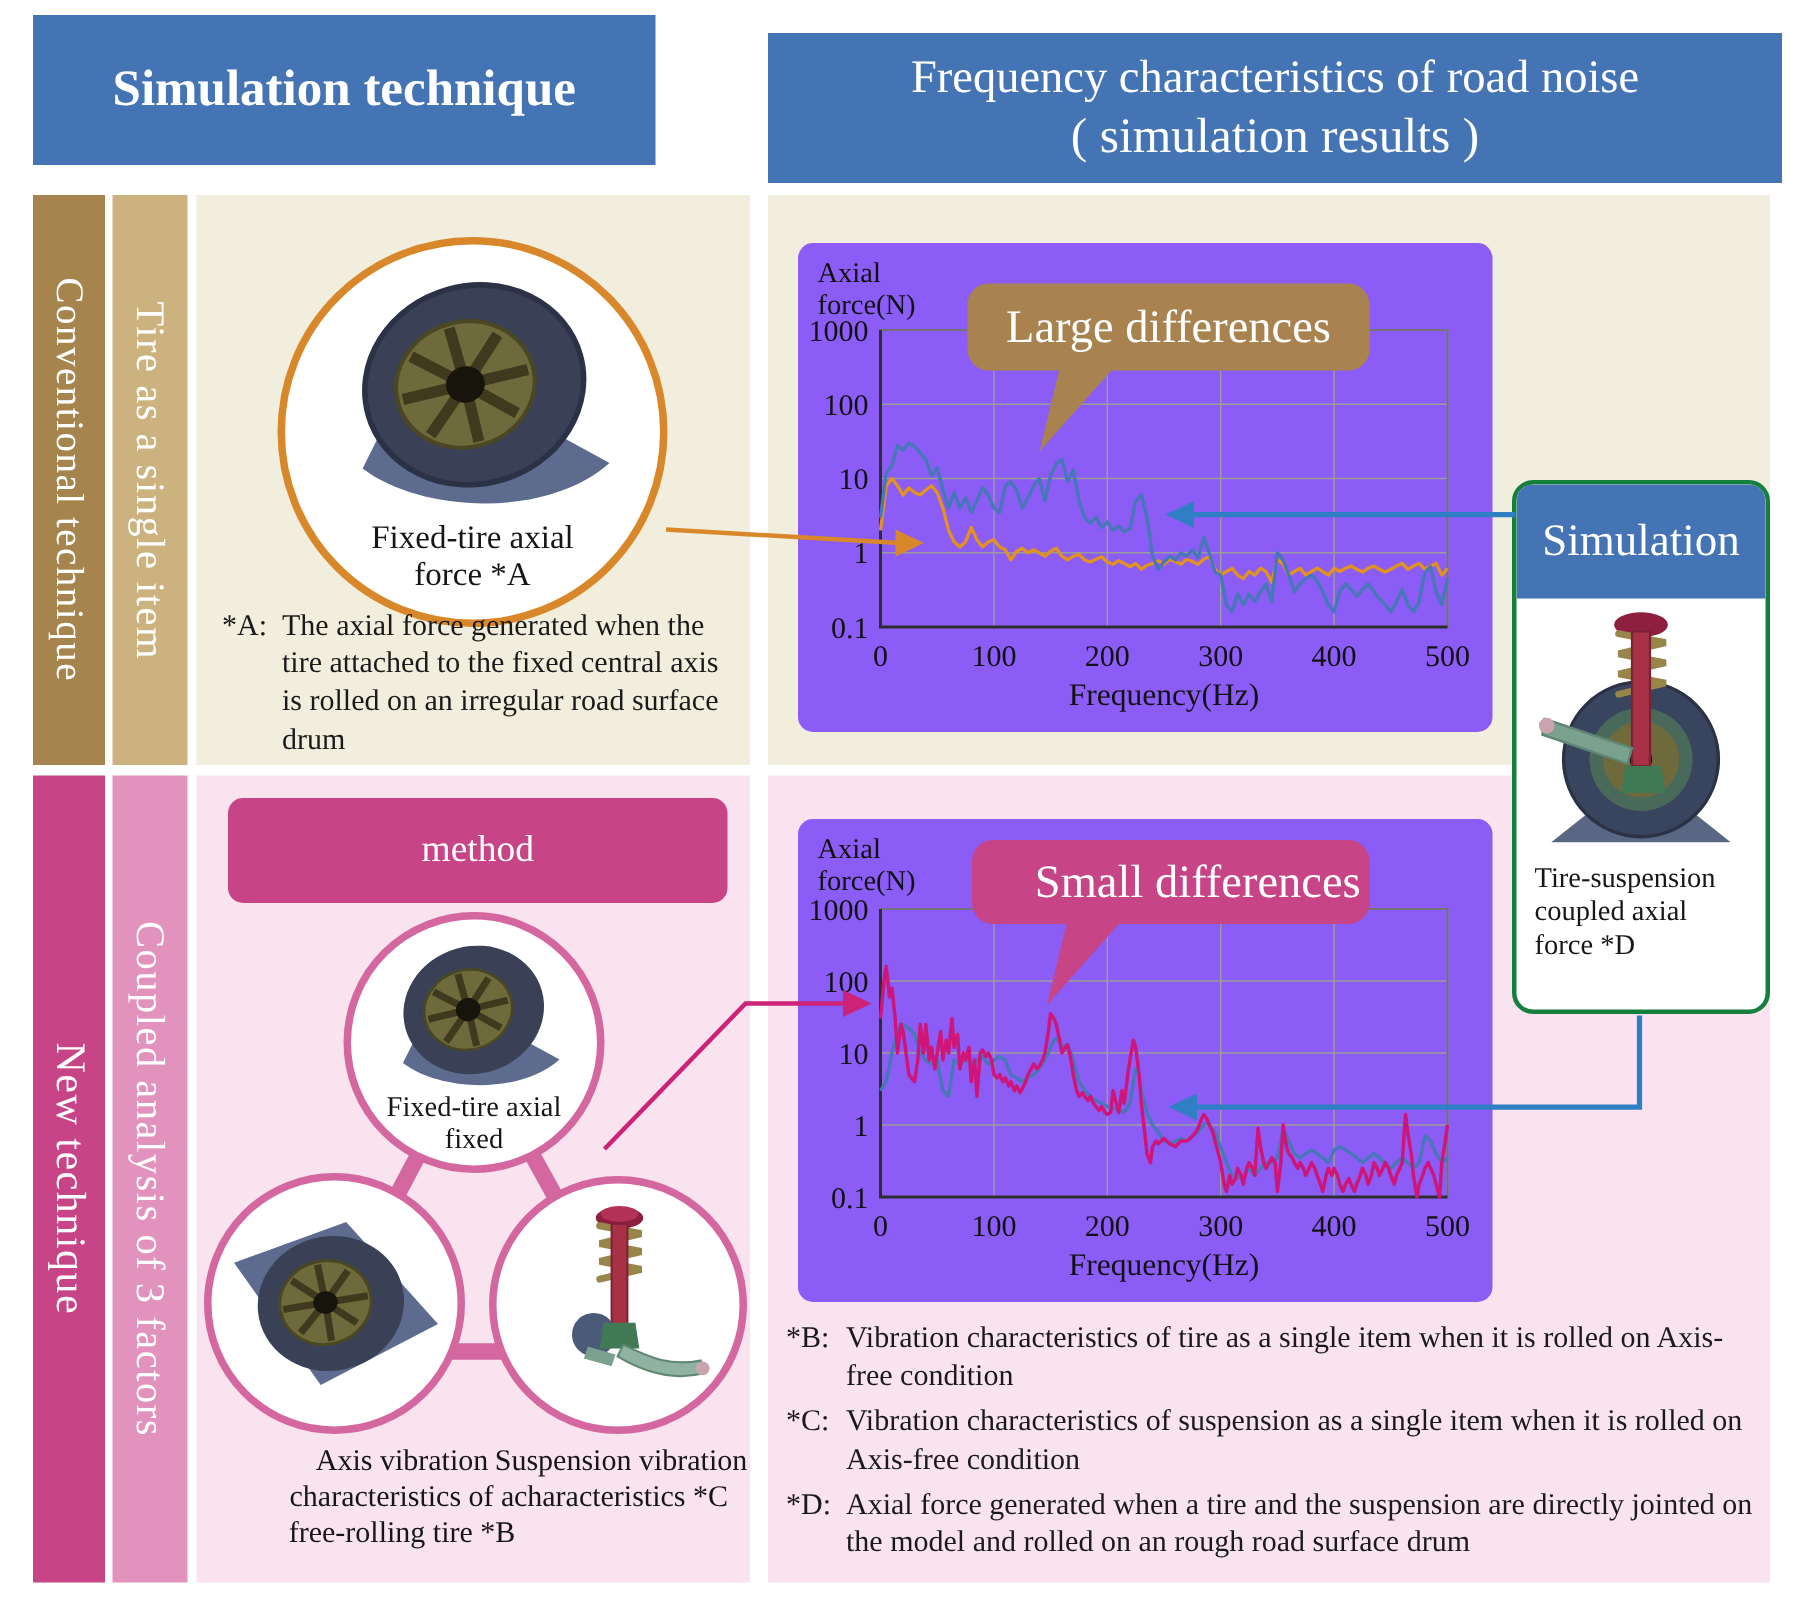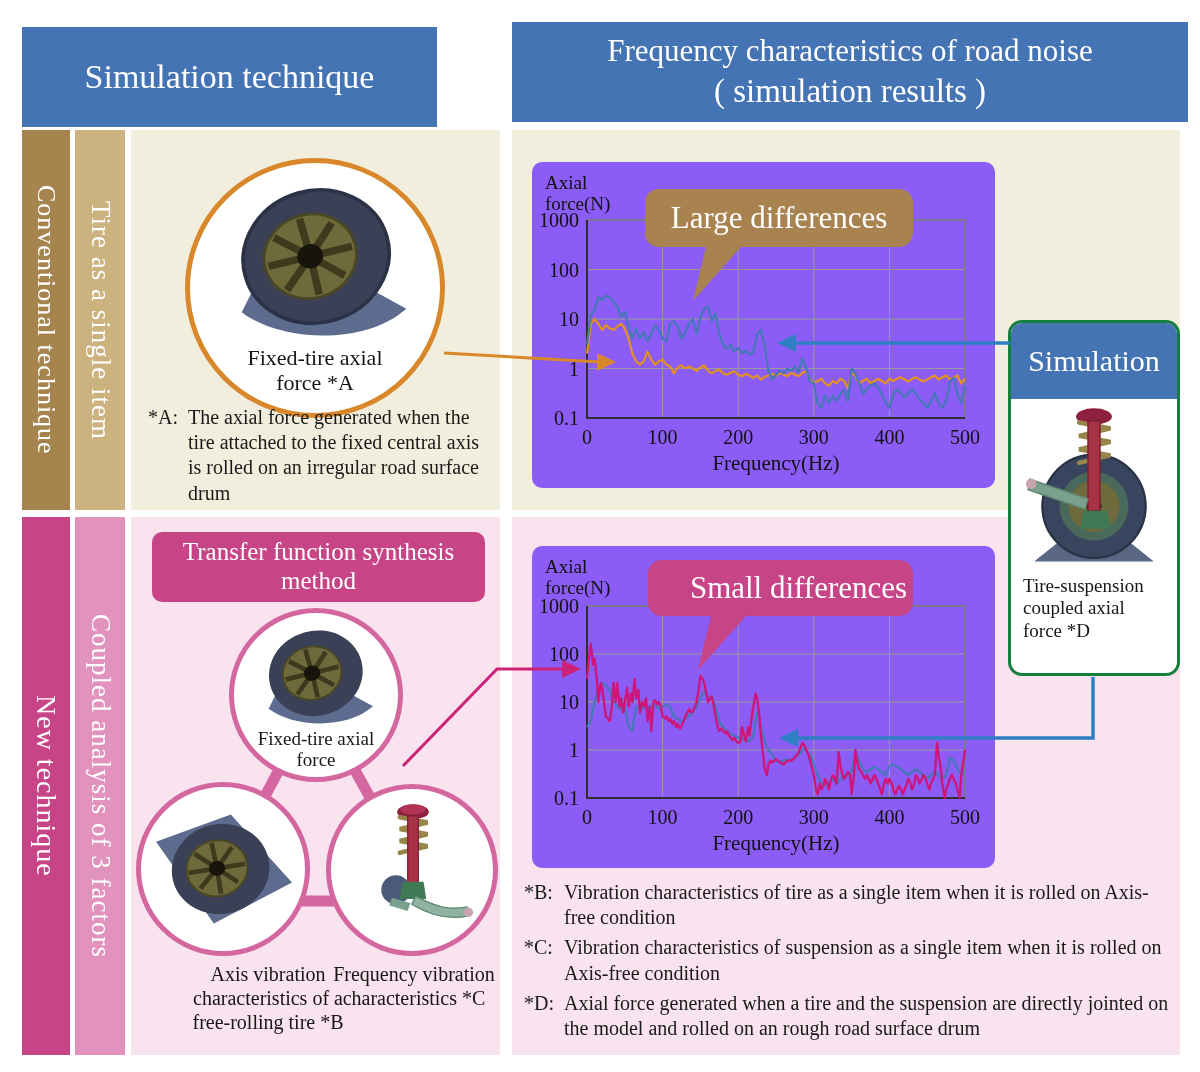--- a/index.html
+++ b/index.html
@@ -3,21 +3,21 @@
 <meta charset="utf-8">
 <style>
   * { margin:0; padding:0; box-sizing:border-box; }
   html,body { background:#ffffff; }
   body { width:1200px; height:1072px; position:relative; font-family:"Liberation Serif",serif; color:#1c1c1c; }
 
   .abs { position:absolute; }
 
   
   .hdr { background:#4474b3; color:#fff; display:grid; place-items:center; text-align:center; z-index:3; }
-  #header-left  { left:22px; top:27px; width:415px; height:100px; font-size:34px; }
+  #header-left  { left:22px; top:10px; width:415px; height:100px; font-size:34px;font-weight:bold; }
   #header-right { left:512px; top:22px; width:676px; height:100px; font-size:31px; line-height:1.25; }
   #header-right .sub { font-size:33px; }
 
   
   .vbar { display:grid; place-items:center; z-index:3; }
   .vbar span { writing-mode:vertical-rl; text-orientation:mixed; color:#fff; letter-spacing:1px; white-space:nowrap; }
   #conv-bar      { left:22px; top:130px; width:48px; height:380px; background:#a6844e; font-size:26px; }
   #conv-sub-bar  { left:75px; top:130px; width:50px; height:380px; background:#cbb27f; font-size:27px; }
   #new-bar       { left:22px; top:517px; width:48px; height:538px; background:#c74486; font-size:28px; }
   #new-sub-bar   { left:75px; top:517px; width:50px; height:538px; background:#e193bd; font-size:27px; }
@@ -204,21 +204,20 @@
     <rect x="92" y="24" width="16" height="120" fill="#a83245" stroke="#7c2134" stroke-width="2"></rect>
     <path d="M14,102 L92,128 L88,142 L12,116 Z" fill="#7aa08e" stroke="#5f8573" stroke-width="2"></path>
     <circle cx="16" cy="108" r="7" fill="#c9a3ad"></circle>
     <path d="M86,144 L118,144 L122,168 L82,168 Z" fill="#3f7a55"></path>
   </svg>
   <div class="sim-cap">Tire-suspension coupled axial force *D</div>
 </div>
 
 <div class="abs" id="transfer-box">
   <div>
-    <div>Transfer function synthesis</div>
     <div>method</div>
   </div>
 </div>
 
 <div class="abs circle" id="new-circle-top">
   <svg viewBox="0 0 220 200" width="136" height="118" style="position:absolute;left:15px;top:6px;">
     <path d="M28,152 C70,184 160,188 205,148 L150,118 C112,140 72,138 46,116 Z" fill="#5d6c8e"></path>
     <g transform="rotate(-16 108 92)">
       <ellipse cx="108" cy="92" rx="80" ry="72" fill="#3a4157"></ellipse>
       <ellipse cx="102" cy="90" rx="50" ry="45" fill="#6e6a3c" stroke="#4a4724" stroke-width="3"></ellipse>
@@ -230,21 +229,21 @@
         <line x1="102" y1="90" x2="100" y2="132"></line>
           <line x1="102" y1="90" x2="68" y2="118"></line>
         <line x1="102" y1="90" x2="56" y2="88"></line>
           <line x1="102" y1="90" x2="70" y2="60"></line>
       </g>
       <ellipse cx="102" cy="90" rx="14" ry="13" fill="#17140c"></ellipse>
     </g>
   </svg>
   <div class="cap">
     <div>Fixed-tire axial</div>
-    <div>force</div>
+    <div>fixed</div>
   </div>
 </div>
 
 <div class="abs circle" id="new-circle-left">
   <svg viewBox="0 0 220 200" width="150" height="136" style="position:absolute;left:8px;top:14px;">
     <path d="M10,60 L120,20 L210,120 L95,180 Z" fill="#5d6c8e"></path>
     <g transform="rotate(-12 105 100)">
       <ellipse cx="105" cy="100" rx="72" ry="66" fill="#3a4157"></ellipse>
       <ellipse cx="100" cy="98" rx="45" ry="41" fill="#6e6a3c" stroke="#4a4724" stroke-width="3"></ellipse>
       <g stroke="#3f3a1e" stroke-width="7">
@@ -270,21 +269,21 @@
     <rect x="92" y="26" width="16" height="102" fill="#a83245" stroke="#7c2134" stroke-width="2"></rect>
     <circle cx="74" cy="138" r="22" fill="#4a5a78"></circle>
     <path d="M84,126 L116,126 L120,152 L80,152 Z" fill="#3f7a55"></path>
     <path d="M104,148 C132,162 152,170 182,164 L185,177 C150,186 118,172 98,160 Z" fill="#8fb3a0" stroke="#5f8573" stroke-width="2"></path>
     <circle cx="184" cy="172" r="7" fill="#c9a3ad"></circle>
     <path d="M68,150 L96,158 L92,170 L64,162 Z" fill="#7aa08e"></path>
   </svg>
 </div>
 
 <div class="abs circle-caption" id="caption-left">Axis vibration characteristics of a free-rolling tire *B</div>
-<div class="abs circle-caption" id="caption-right">Frequency vibration characteristics *C</div>
+<div class="abs circle-caption" id="caption-right">Suspension vibration characteristics *C</div>
 
 <div class="abs chart-card" id="chart-card-bottom">
   <div class="ylab">
     <div>Axial</div>
     <div>force(N)</div>
   </div>
   <svg class="chart" id="chart-svg-bottom" width="463" height="322">
       <line x1="55" y1="60" x2="55" y2="252" stroke="#9b9b9b" stroke-width="1"></line>
       <text x="55" y="278" text-anchor="middle" class="tick">0</text>
       <line x1="130.60000000000002" y1="60" x2="130.60000000000002" y2="252" stroke="#9b9b9b" stroke-width="1"></line>

